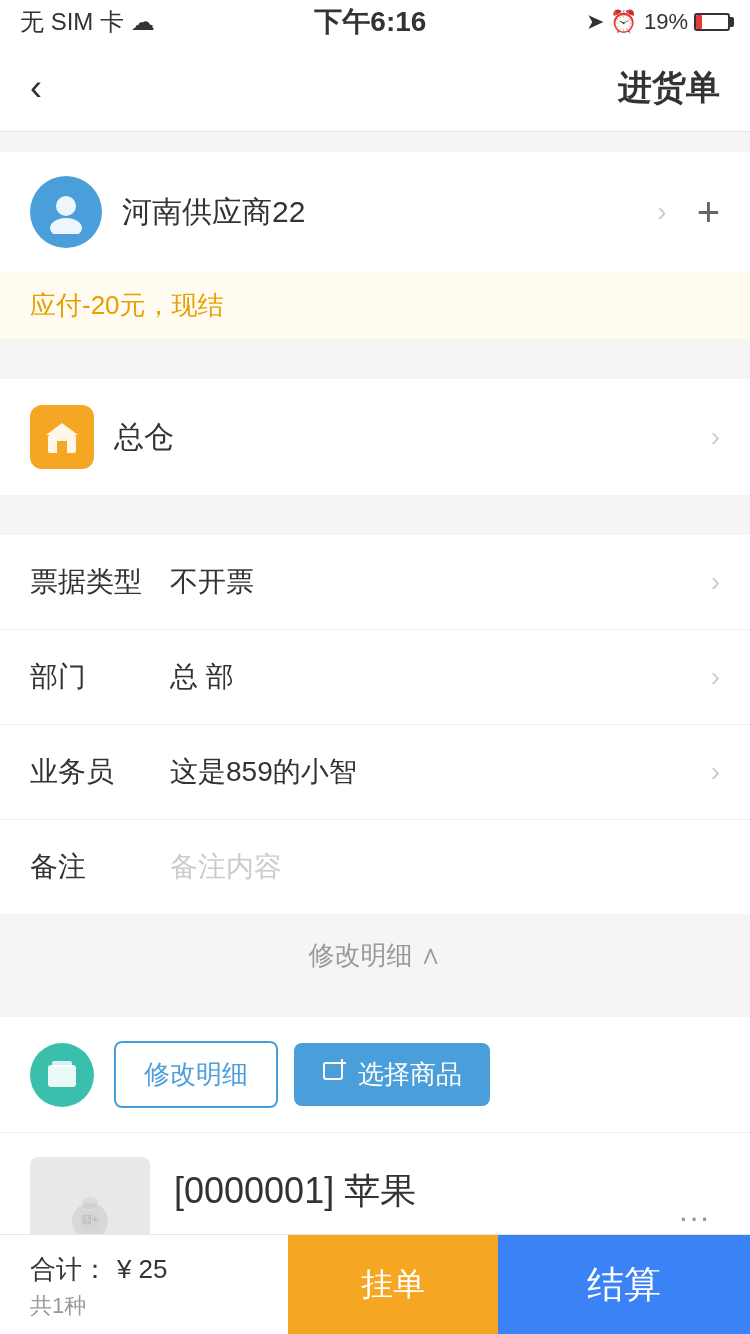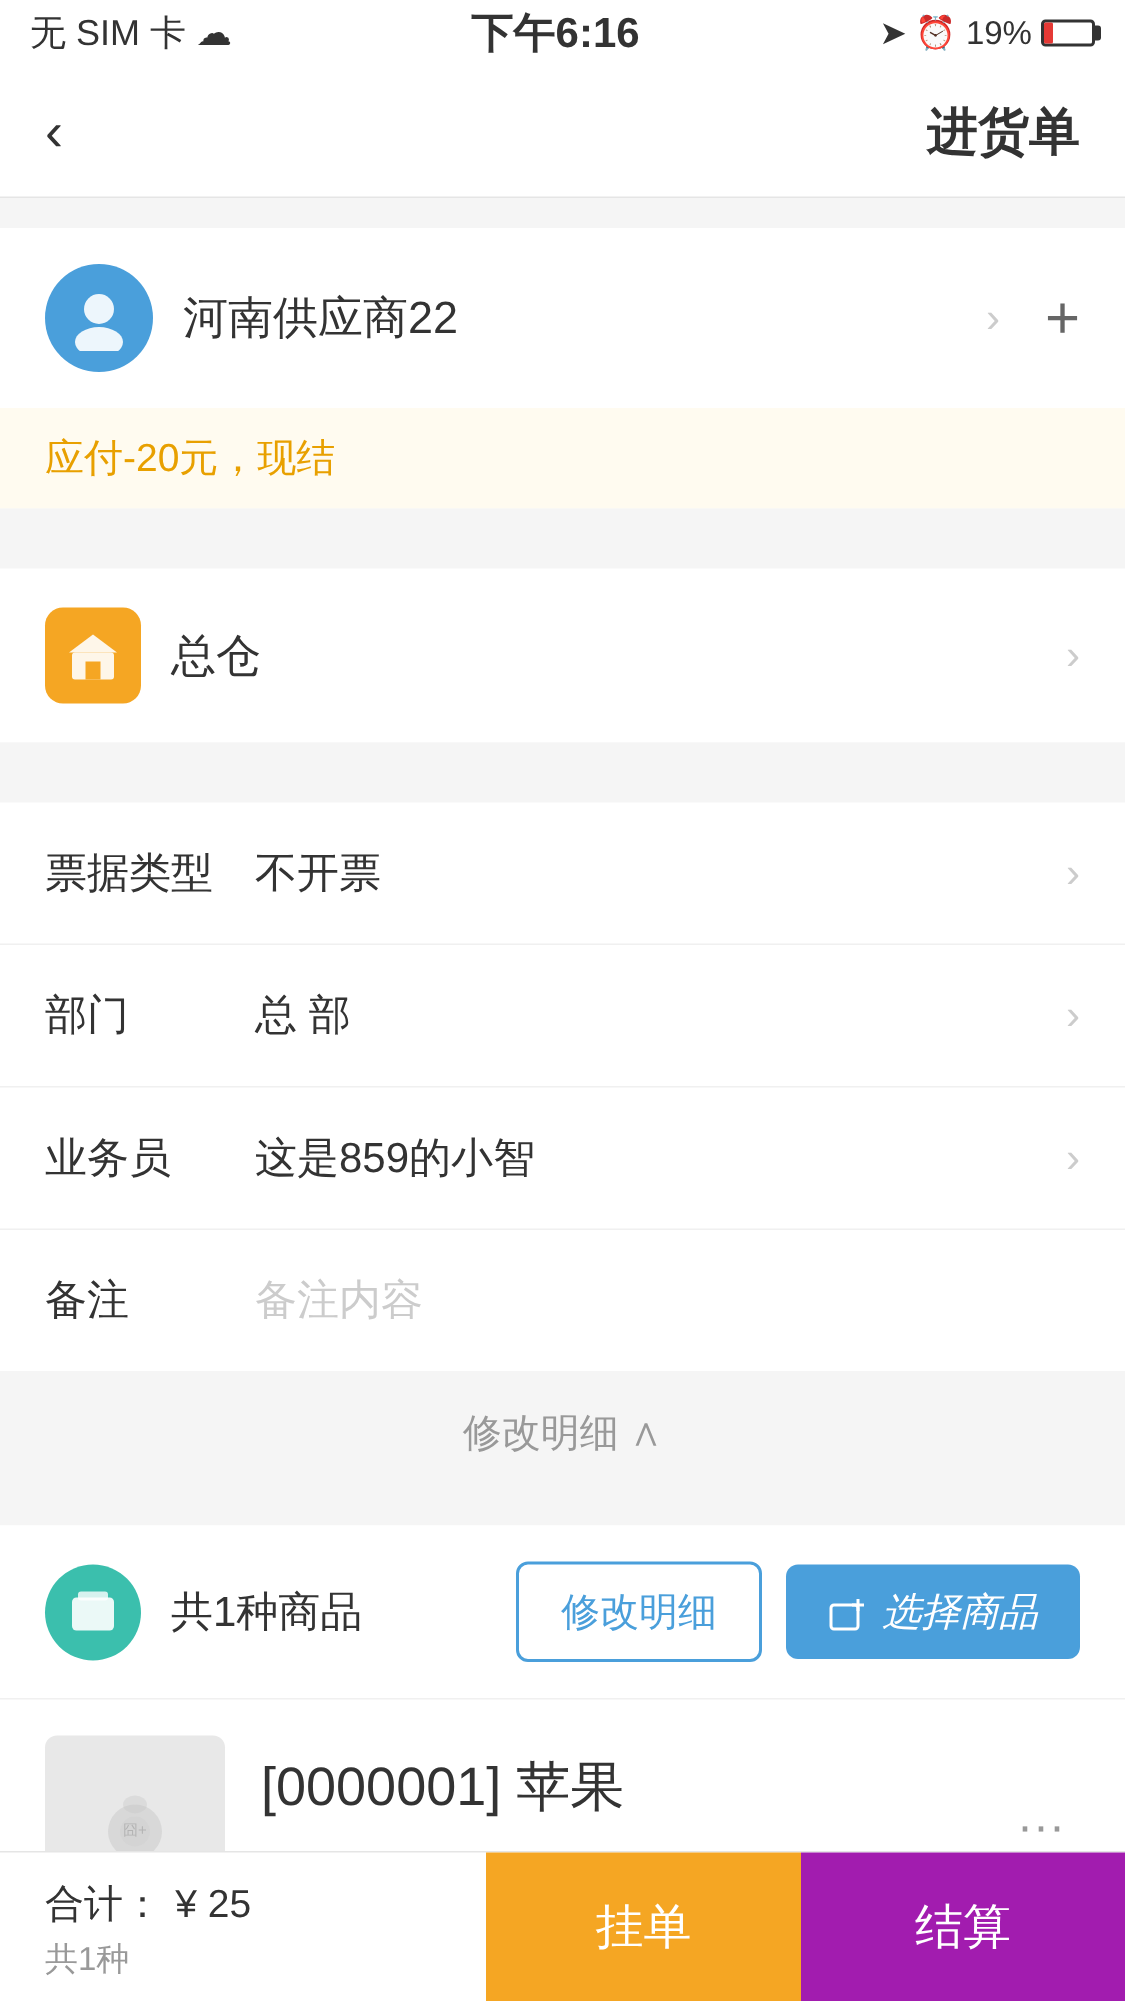--- a/index.html
+++ b/index.html
@@ -208,24 +208,23 @@
       cursor: pointer;
     }
     .btn-primary {
       background: #4a9fdb;
       color: #fff;
       border: none;
       padding: 14px 28px;
       border-radius: 8px;
       font-size: 26px;
       display: flex;
-      align-items: flex-end;
+      align-items: flex-start;
       gap: 8px;
       cursor: pointer;
-      font-style: italic;
     }
 
     .product-item {
       display: flex;
       align-items: center;
       padding: 24px 30px;
       background: #fff;
       border-top: 1px solid #f0f0f0;
     }
     .product-thumb {
@@ -290,25 +289,25 @@
       background: #f5a623;
       color: #fff;
       font-size: 32px;
       border: none;
       cursor: pointer;
       display: flex;
       align-items: center;
       justify-content: center;
     }
     .btn-checkout {
-      width: 216px;
+      width: 252px;
       height: 100px;
-      background: #a21caf;
+      background: #3b82f6;
       color: #fff;
-      font-size: 32px;
+      font-size: 37px;
       border: none;
       cursor: pointer;
       display: flex;
       align-items: center;
       justify-content: center;
     }
   </style>
 </head>
 <body>
 
@@ -395,21 +394,20 @@
 <div class="section-divider"></div>
 
 <div class="product-section">
   <div class="product-header">
     <div class="product-icon">
       <svg width="36" height="36" viewBox="0 0 36 36" fill="none">
         <rect x="4" y="8" width="28" height="22" rx="3" fill="white" opacity="0.9"></rect>
         <rect x="8" y="4" width="20" height="6" rx="2" fill="white" opacity="0.8"></rect>
       </svg>
     </div>
-    <span class="product-count">共1种商品</span>
     <button class="btn-outline">修改明细</button>
     <button class="btn-primary">
       <svg width="28" height="28" viewBox="0 0 28 28" fill="none">
         <rect x="2" y="6" width="18" height="16" rx="2" stroke="white" stroke-width="2" fill="none"></rect>
         <line x1="20" y1="2" x2="20" y2="10" stroke="white" stroke-width="2"></line>
         <line x1="16" y1="6" x2="24" y2="6" stroke="white" stroke-width="2"></line>
       </svg>
       <span>选择商品</span>
     </button>
   </div>

